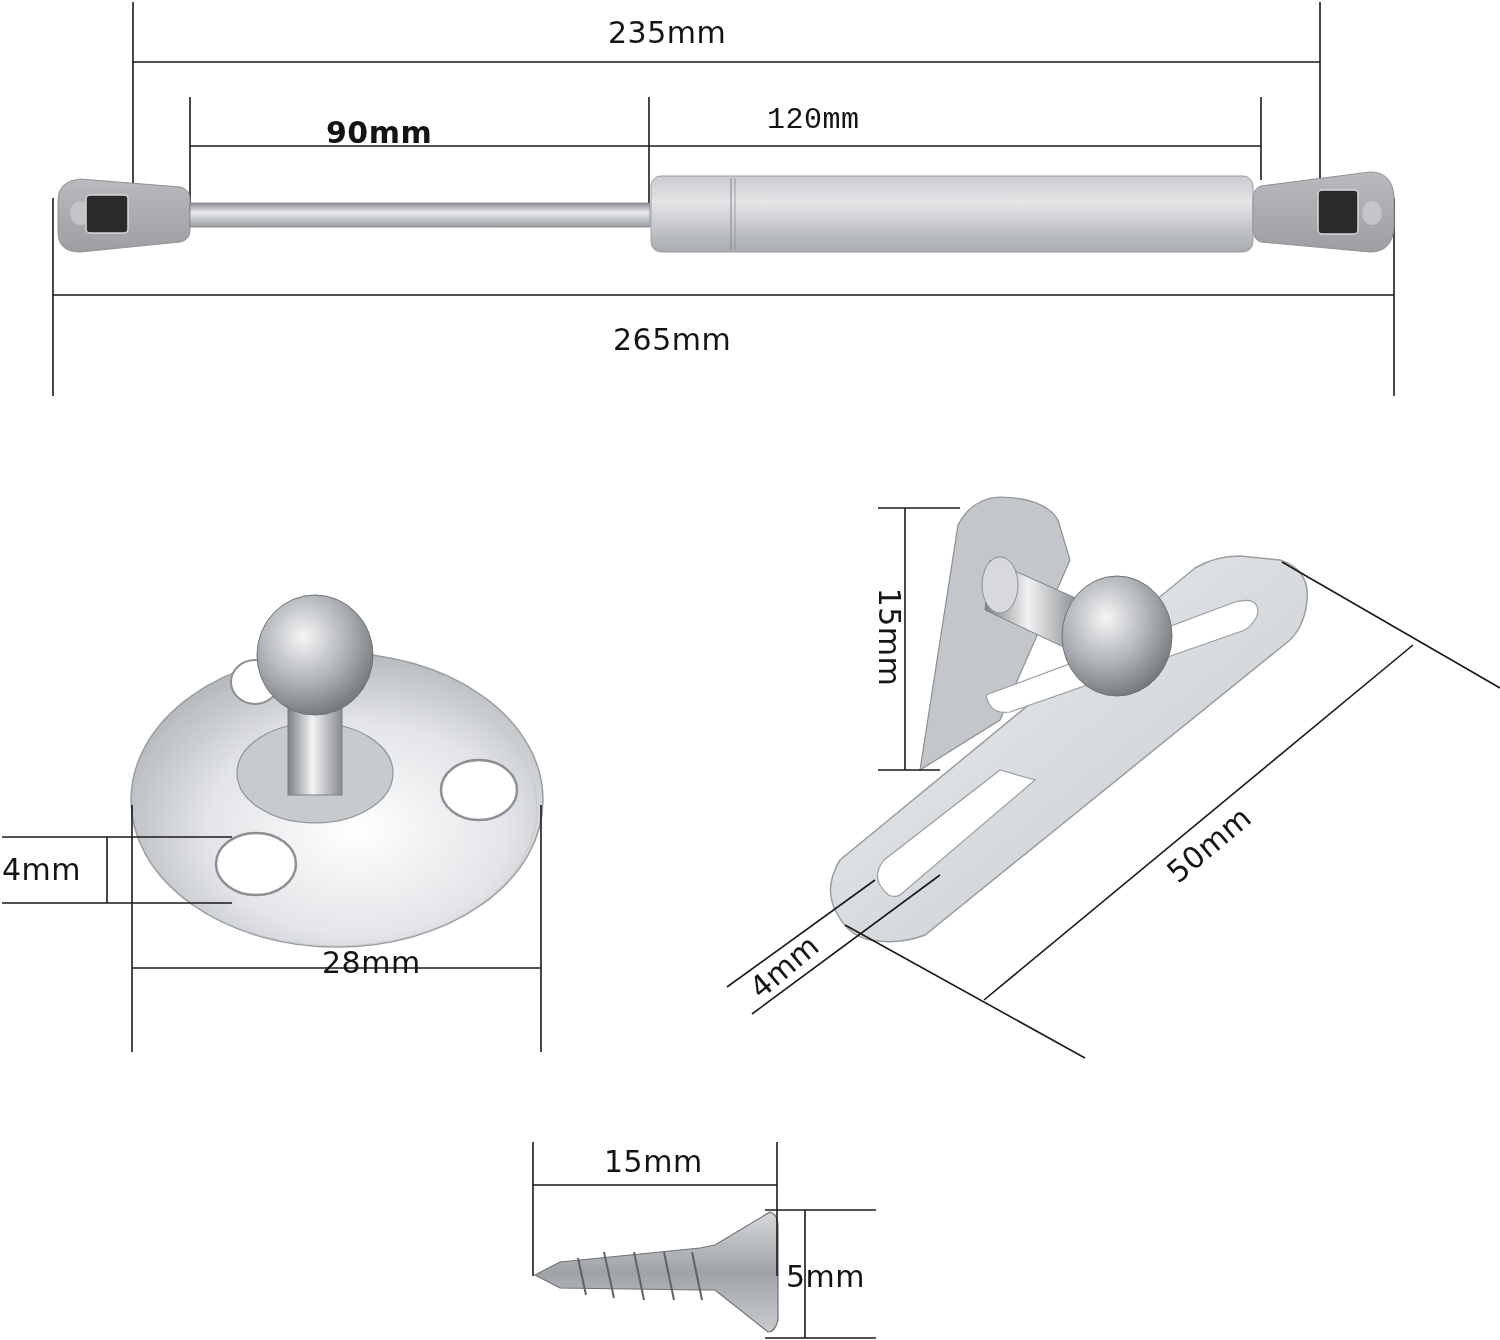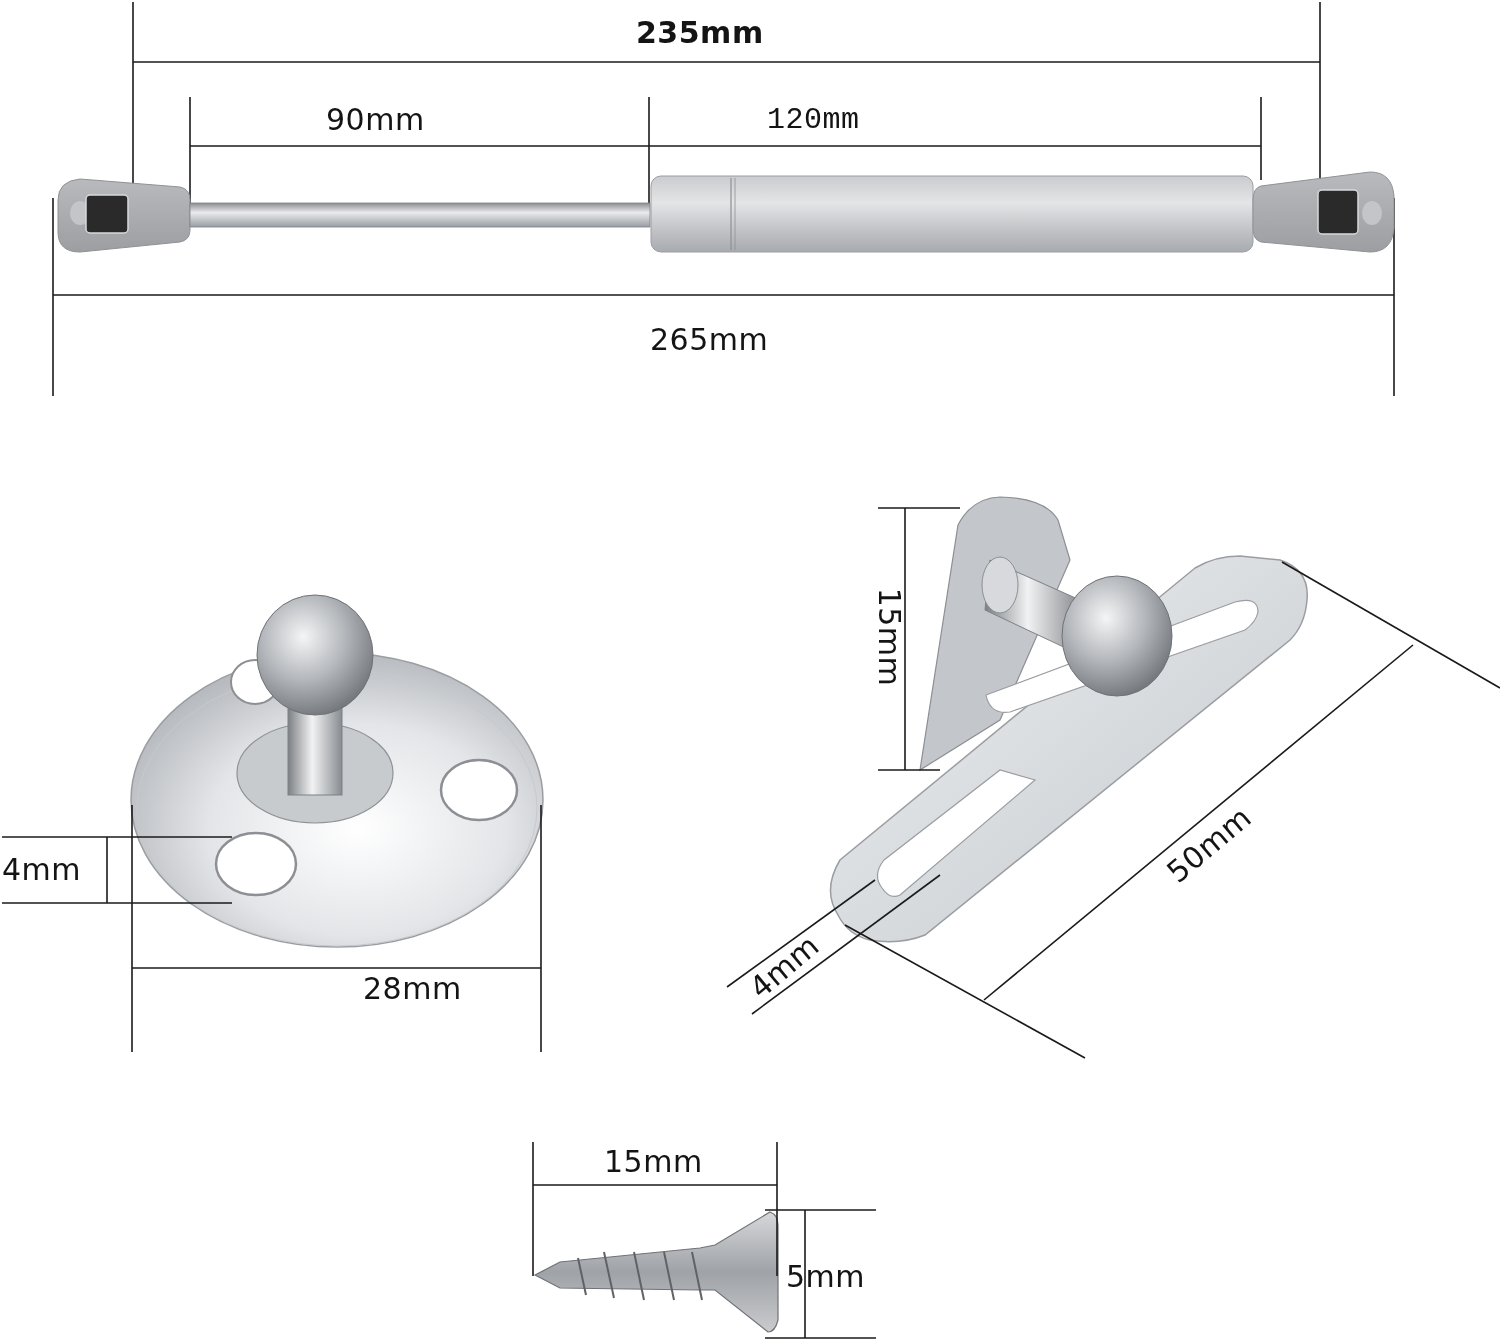--- a/index.html
+++ b/index.html
@@ -153,26 +153,26 @@
   <g stroke="#1a1a1a" stroke-width="1.6" fill="none">
     <line x1="533" y1="1142" x2="533" y2="1276"></line>
     <line x1="777" y1="1142" x2="777" y2="1276"></line>
     <line x1="533" y1="1185" x2="777" y2="1185"></line>
     <line x1="765" y1="1210" x2="876" y2="1210"></line>
     <line x1="765" y1="1338" x2="876" y2="1338"></line>
     <line x1="805" y1="1210" x2="805" y2="1338"></line>
   </g>
 </svg>
 
-<div class="lbl" style="left:636px; top:18px;font-weight:bold;">235mm</div>
-<div class="lbl" style="left:326px; top:105px;">90mm</div>
+<div class="lbl" style="left:608px; top:18px;">235mm</div>
+<div class="lbl" style="left:326px; top:118px;font-weight:bold;">90mm</div>
 <div class="lbl" style="left:767px; top:105px;font-family:Liberation Mono, monospace;">120mm</div>
-<div class="lbl" style="left:650px; top:325px;">265mm</div>
+<div class="lbl" style="left:613px; top:325px;">265mm</div>
 
 <div class="lbl" style="left:2px; top:855px;">4mm</div>
-<div class="lbl" style="left:322px; top:974px;margin-left:41px;">28mm</div>
+<div class="lbl" style="left:322px; top:948px;">28mm</div>
 
 <div class="lbl" style="left:840px; top:622px; transform: rotate(90deg); transform-origin: center;">15mm</div>
 <div class="lbl" style="left:1160px; top:830px; transform: rotate(-40deg); transform-origin: center;">50mm</div>
 <div class="lbl" style="left:745px; top:952px; transform: rotate(-40deg); transform-origin: center;">4mm</div>
 
 <div class="lbl" style="left:604px; top:1147px;">15mm</div>
 <div class="lbl" style="left:786px; top:1262px;">5mm</div>
 
 </body></html>

